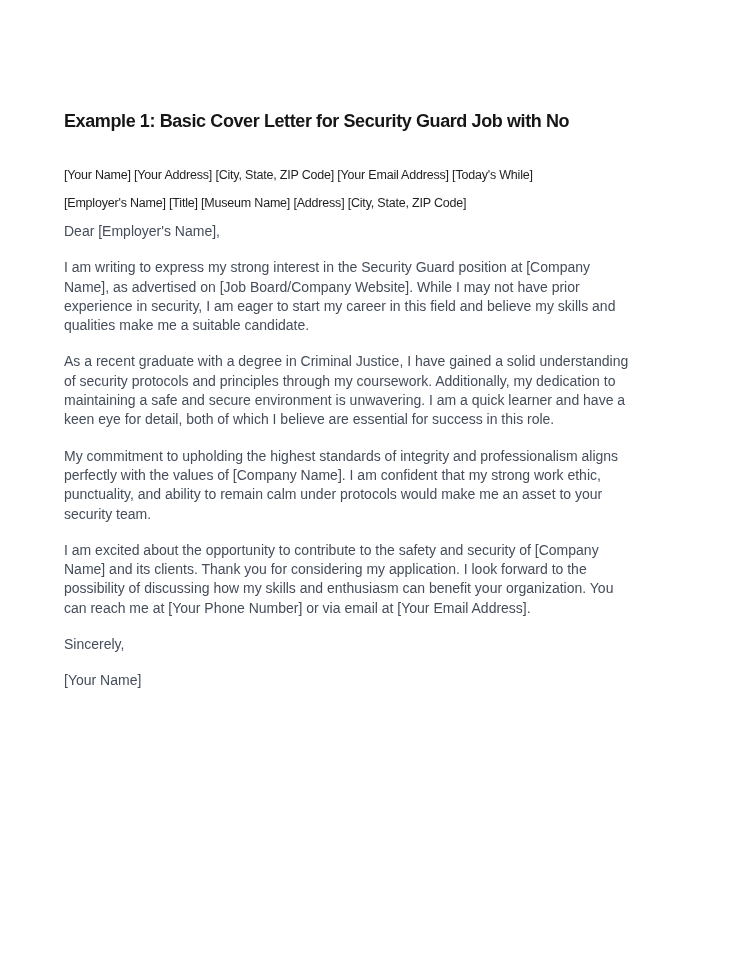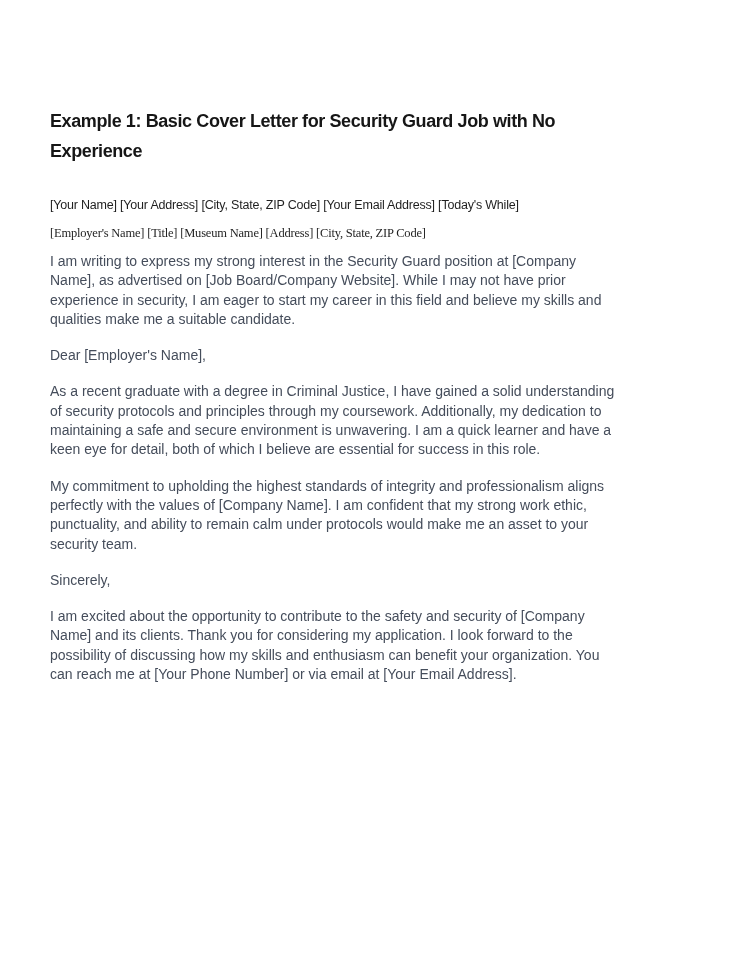--- a/index.html
+++ b/index.html
@@ -10,21 +10,21 @@
     width: 742px;
     height: 960px;
     background: #ffffff;
     overflow: hidden;
   }
   .page {
     box-sizing: border-box;
     width: 742px;
     height: 960px;
     background: #ffffff;
-    padding: 106px 84px 0 50px;
+    padding: 106px 84px 0 64px;
     font-family: "Liberation Sans", sans-serif;
   }
   .content {
     width: 572px;
   }
   .heading {
     color: #161616;
     font-size: 18px;
     font-weight: 700;
     line-height: 30px;
@@ -37,46 +37,45 @@
   }
   .meta-line {
     color: #1f1f1f;
     font-size: 12.5px;
     line-height: 19px;
     letter-spacing: -0.2px;
     white-space: nowrap;
     margin: 0 0 9px 0;
   }
   .meta-line.last {
-    font-family: Liberation Serif, serif;
   }
   .body-text {
     color: #454d5b;
     font-size: 14px;
     line-height: 19.3px;
     margin: 0 0 17px 0;
   }
 </style>
 </head>
 <body>
 
 <div class="page">
   <div class="content">
 
     <h1 class="heading">
       <span class="h-line">Example 1: Basic Cover Letter for Security Guard Job with No</span>
-      <span class="h-line">Experience</span>
     </h1>
 
     <p class="meta-line">[Your Name] [Your Address] [City, State, ZIP Code] [Your Email Address] [Today's While]</p>
     <p class="meta-line last">[Employer's Name] [Title] [Museum Name] [Address] [City, State, ZIP Code]</p>
 
+    <p class="body-text">Dear [Employer's Name],</p>
+
     <p class="body-text">I am writing to express my strong interest in the Security Guard position at [Company Name], as advertised on [Job Board/Company Website]. While I may not have prior experience in security, I am eager to start my career in this field and believe my skills and qualities make me a suitable candidate.</p>
-
-    <p class="body-text">Dear [Employer's Name],</p>
     <p class="body-text">As a recent graduate with a degree in Criminal Justice, I have gained a solid understanding of security protocols and principles through my coursework. Additionally, my dedication to maintaining a safe and secure environment is unwavering. I am a quick learner and have a keen eye for detail, both of which I believe are essential for success in this role.</p>
     <p class="body-text">My commitment to upholding the highest standards of integrity and professionalism aligns perfectly with the values of [Company Name]. I am confident that my strong work ethic, punctuality, and ability to remain calm under protocols would make me an asset to your security team.</p>
+    <p class="body-text">I am excited about the opportunity to contribute to the safety and security of [Company Name] and its clients. Thank you for considering my application. I look forward to the possibility of discussing how my skills and enthusiasm can benefit your organization. You can reach me at [Your Phone Number] or via email at [Your Email Address].</p>
+
     <p class="body-text">Sincerely,</p>
-
-    <p class="body-text">I am excited about the opportunity to contribute to the safety and security of [Company Name] and its clients. Thank you for considering my application. I look forward to the possibility of discussing how my skills and enthusiasm can benefit your organization. You can reach me at [Your Phone Number] or via email at [Your Email Address].</p>
+    <p class="body-text">[Your Name]</p>
 
   </div>
 </div>
 
 </body></html>

